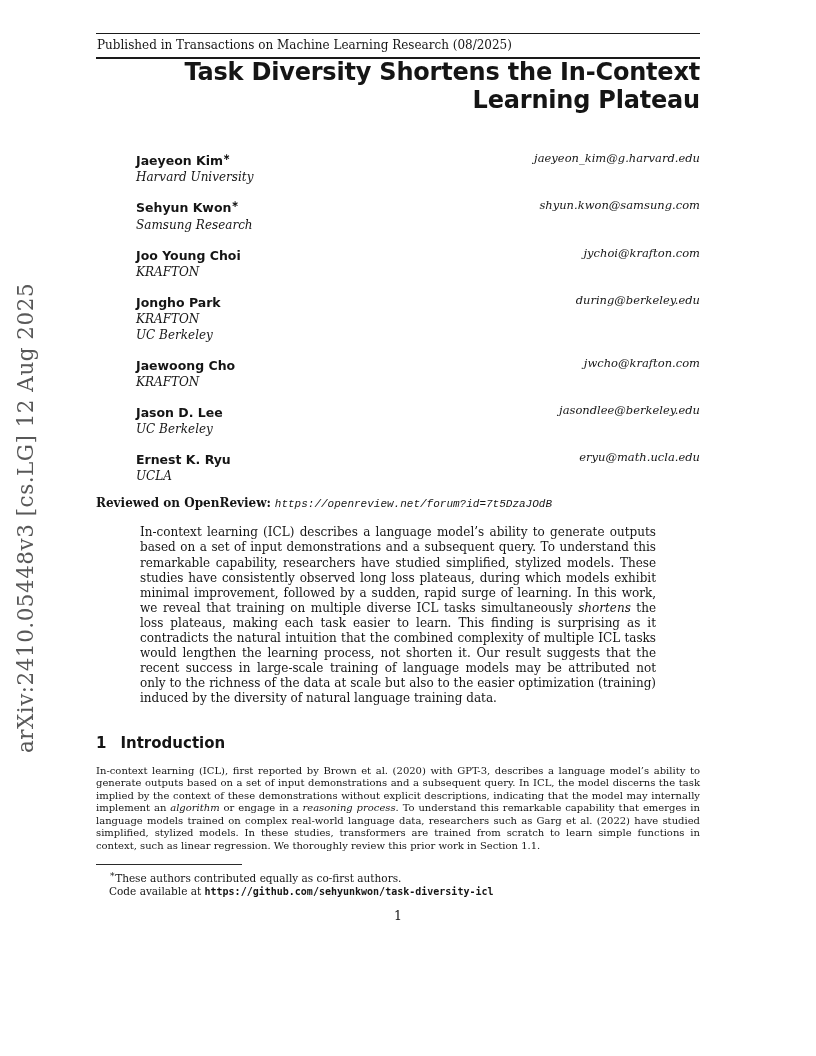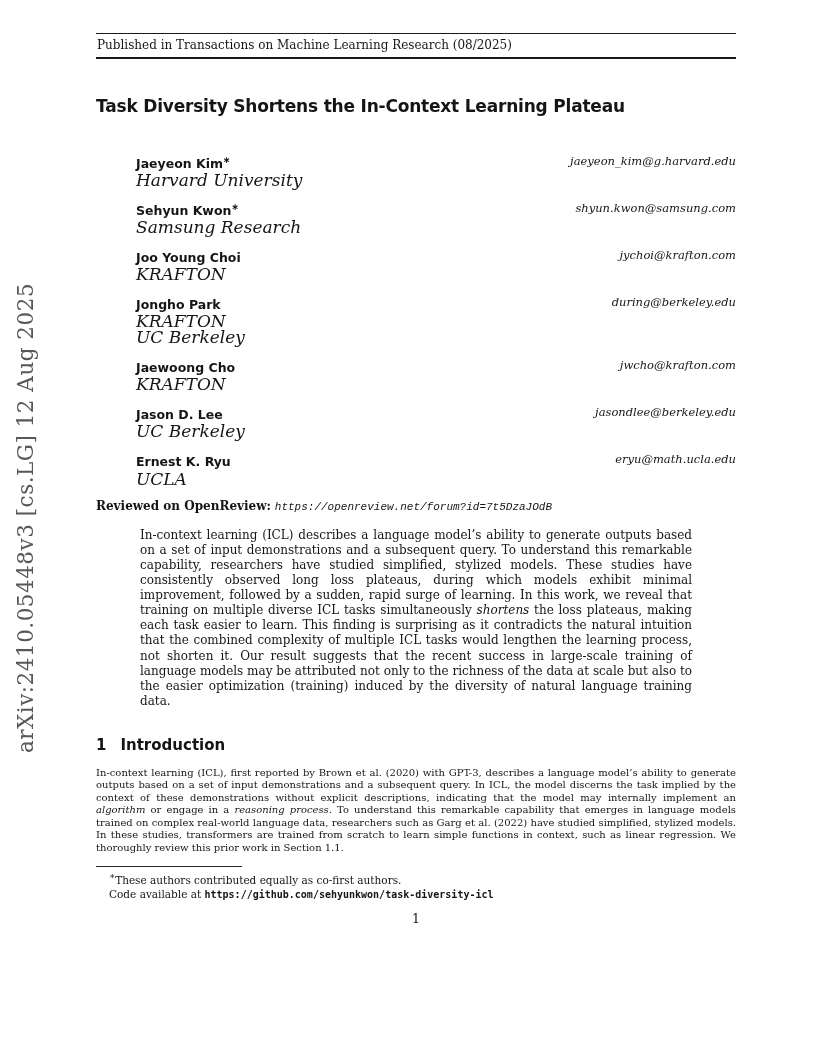--- a/index.html
+++ b/index.html
@@ -1,39 +1,39 @@
 <!DOCTYPE html>
 <html><head>
 <meta charset="utf-8">
 <style>
   * { margin:0; padding:0; box-sizing:border-box; }
   html, body { background:#ffffff; }
   body {
     width:816px; height:1056px; position:relative; overflow:hidden;
     font-family:"DejaVu Serif", serif; color:#151515;
   }
-  .page { padding:33px 80px 0 96px; }
+  .page { padding:33px 116px 0 96px; }
 
   
   .header-rule-top { border-top:1.3px solid #1a1a1a; }
   .header-text { font-size:12px; padding:4px 1px 5px 1px; }
   .header-rule-bottom { border-top:2px solid #1a1a1a; }
 
   
   .title {
     font-family:"DejaVu Sans", sans-serif; font-weight:bold;
-    font-size:17px; line-height:1.15; margin-top:38px; letter-spacing:-0.2px;
+    font-size:24px; line-height:1.15; letter-spacing:-0.2px;text-align:right;
   }
 
   
   .authors { margin-top:36px;margin-left:40px; }
   .author-row { display:flex; justify-content:space-between; align-items:flex-start; margin-bottom:13px; }
   .author-name { font-family:"DejaVu Sans", sans-serif; font-weight:bold; font-size:12.5px; line-height:15px; }
   sup.mark { font-size:9px; }
-  .affil { font-style:italic; font-size:17px; line-height:14px; margin-top:2px; }
+  .affil { font-style:italic; font-size:12px; line-height:14px; margin-top:2px; }
   .affil:empty { display:none; }
   .author-email { font-style:italic; font-size:11.5px; line-height:15px; padding-top:1px;text-align:right; }
 
   
   .review-line { margin-top:13px; font-size:12px; }
   .review-label { font-weight:bold; }
   .review-url { font-family:Liberation Mono, monospace; font-style:italic; font-size:11px; }
 
   
   .abstract-heading {

